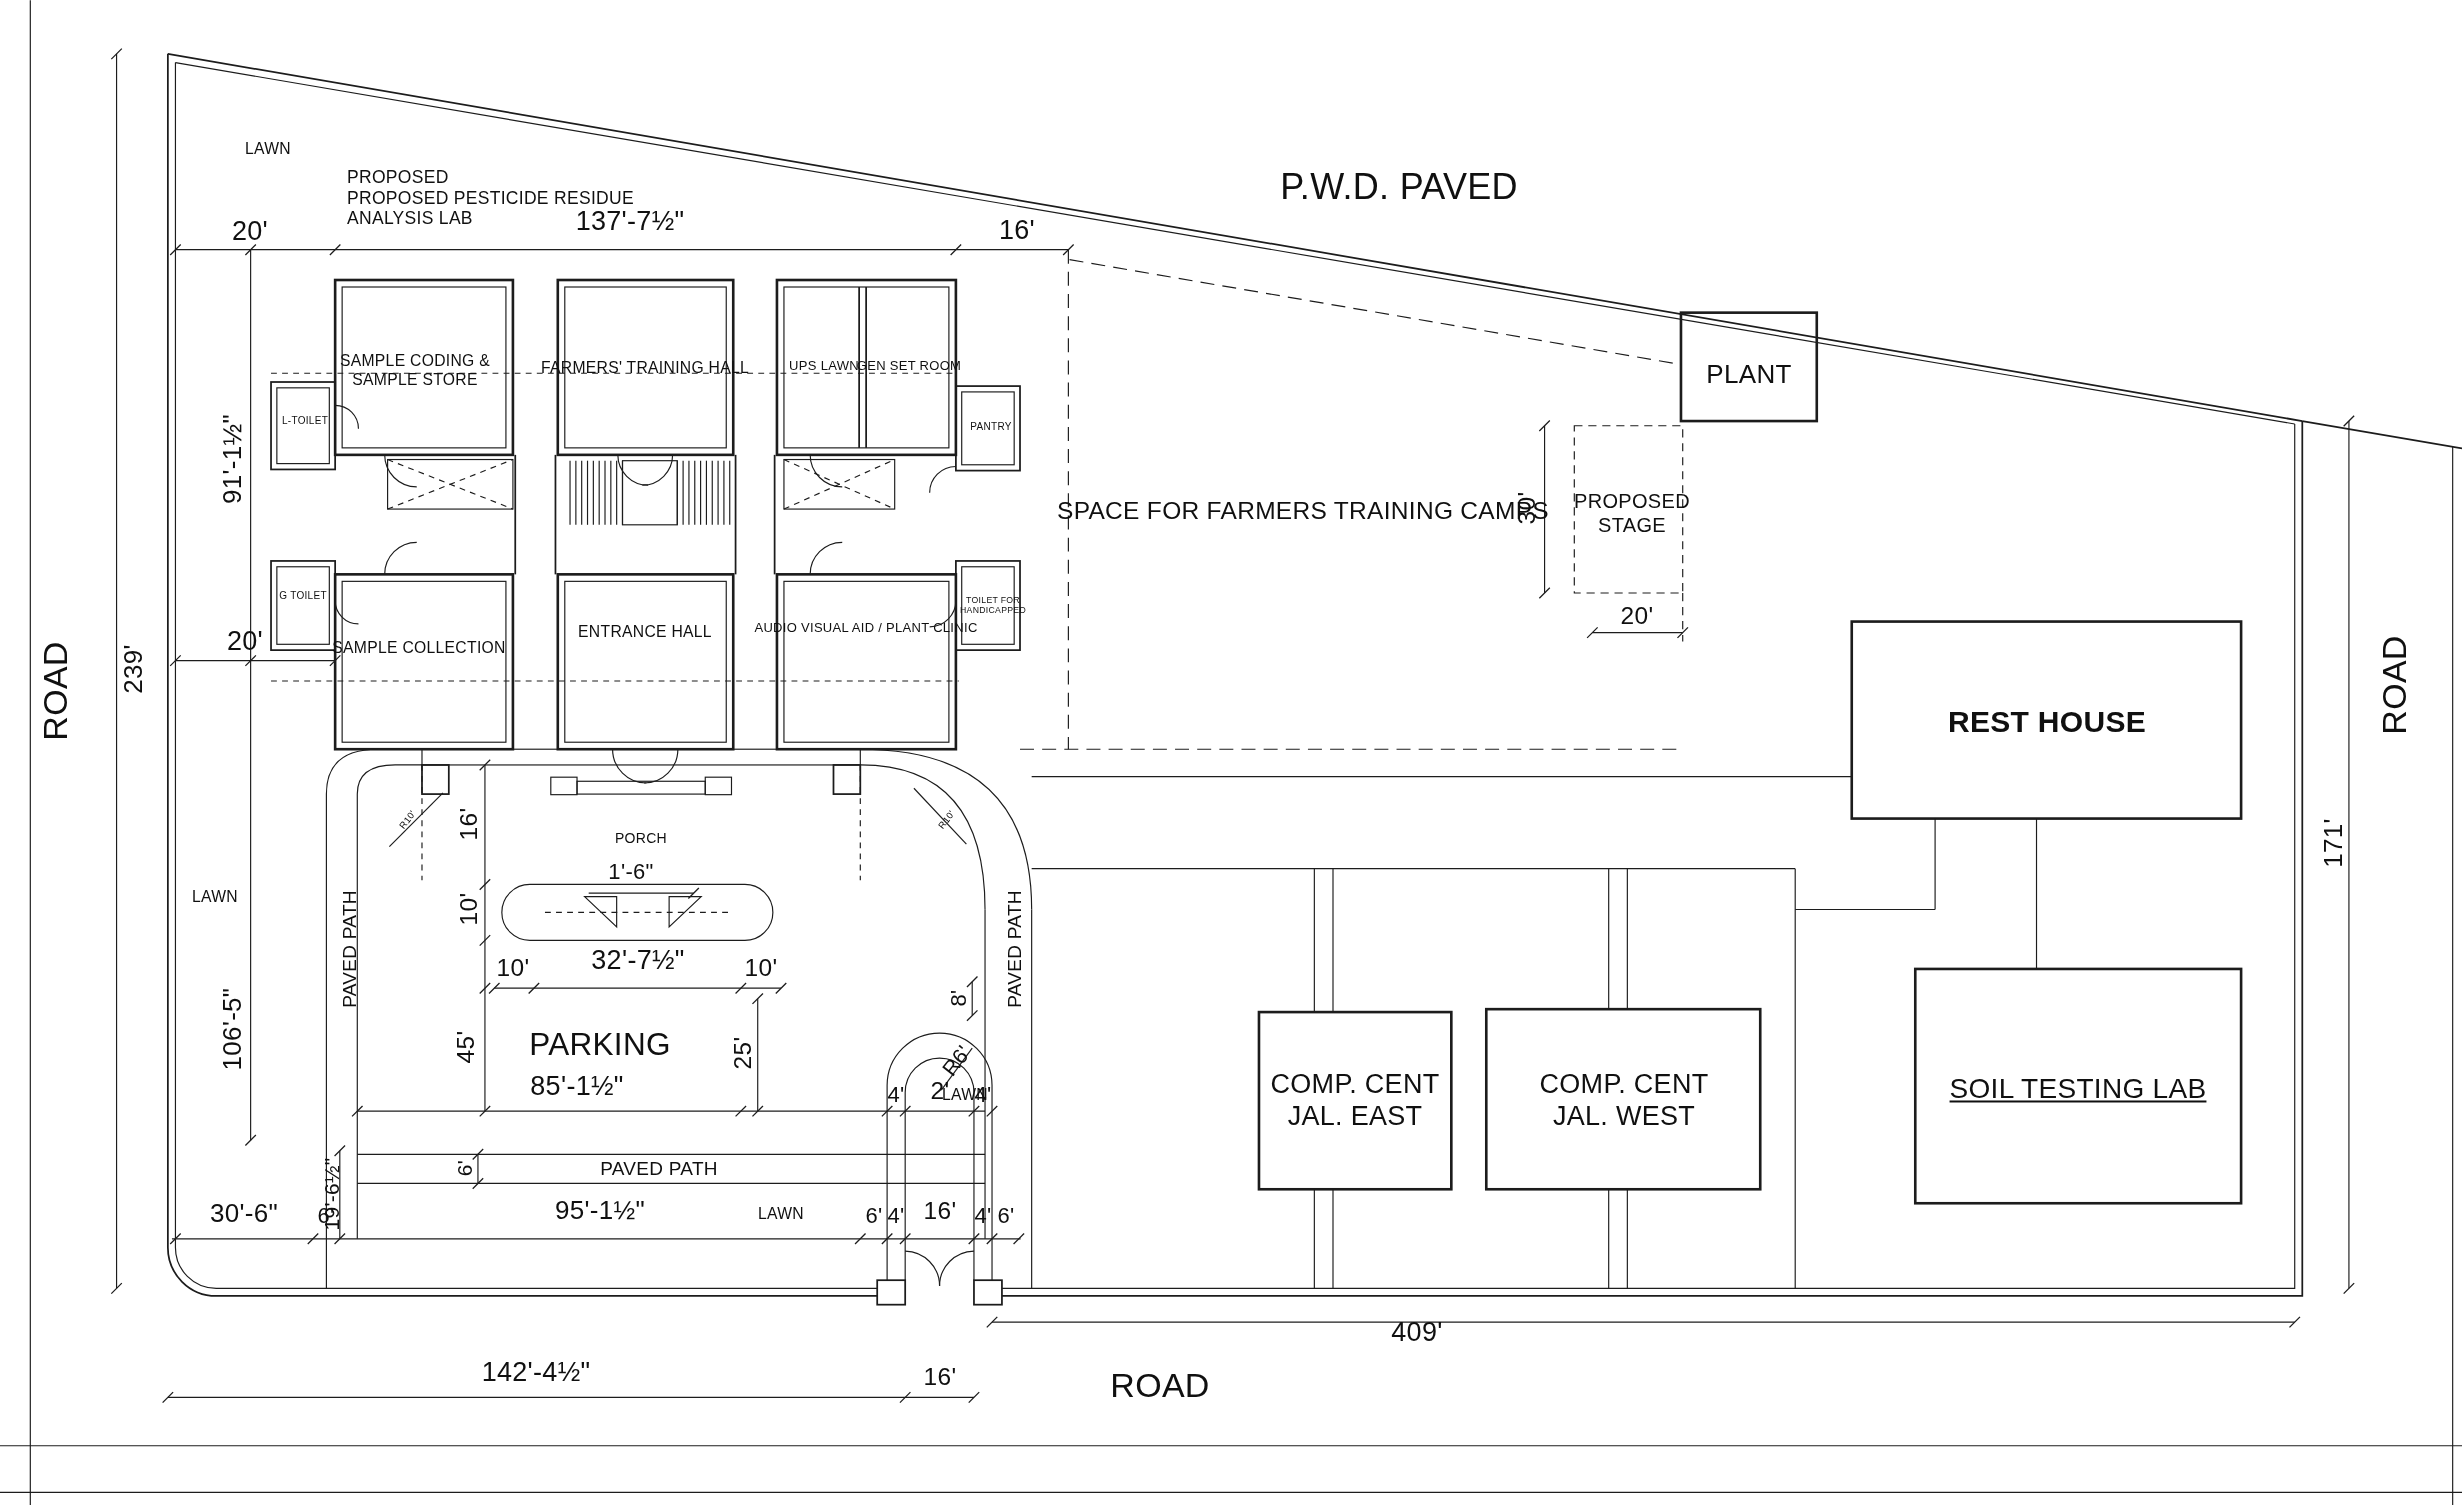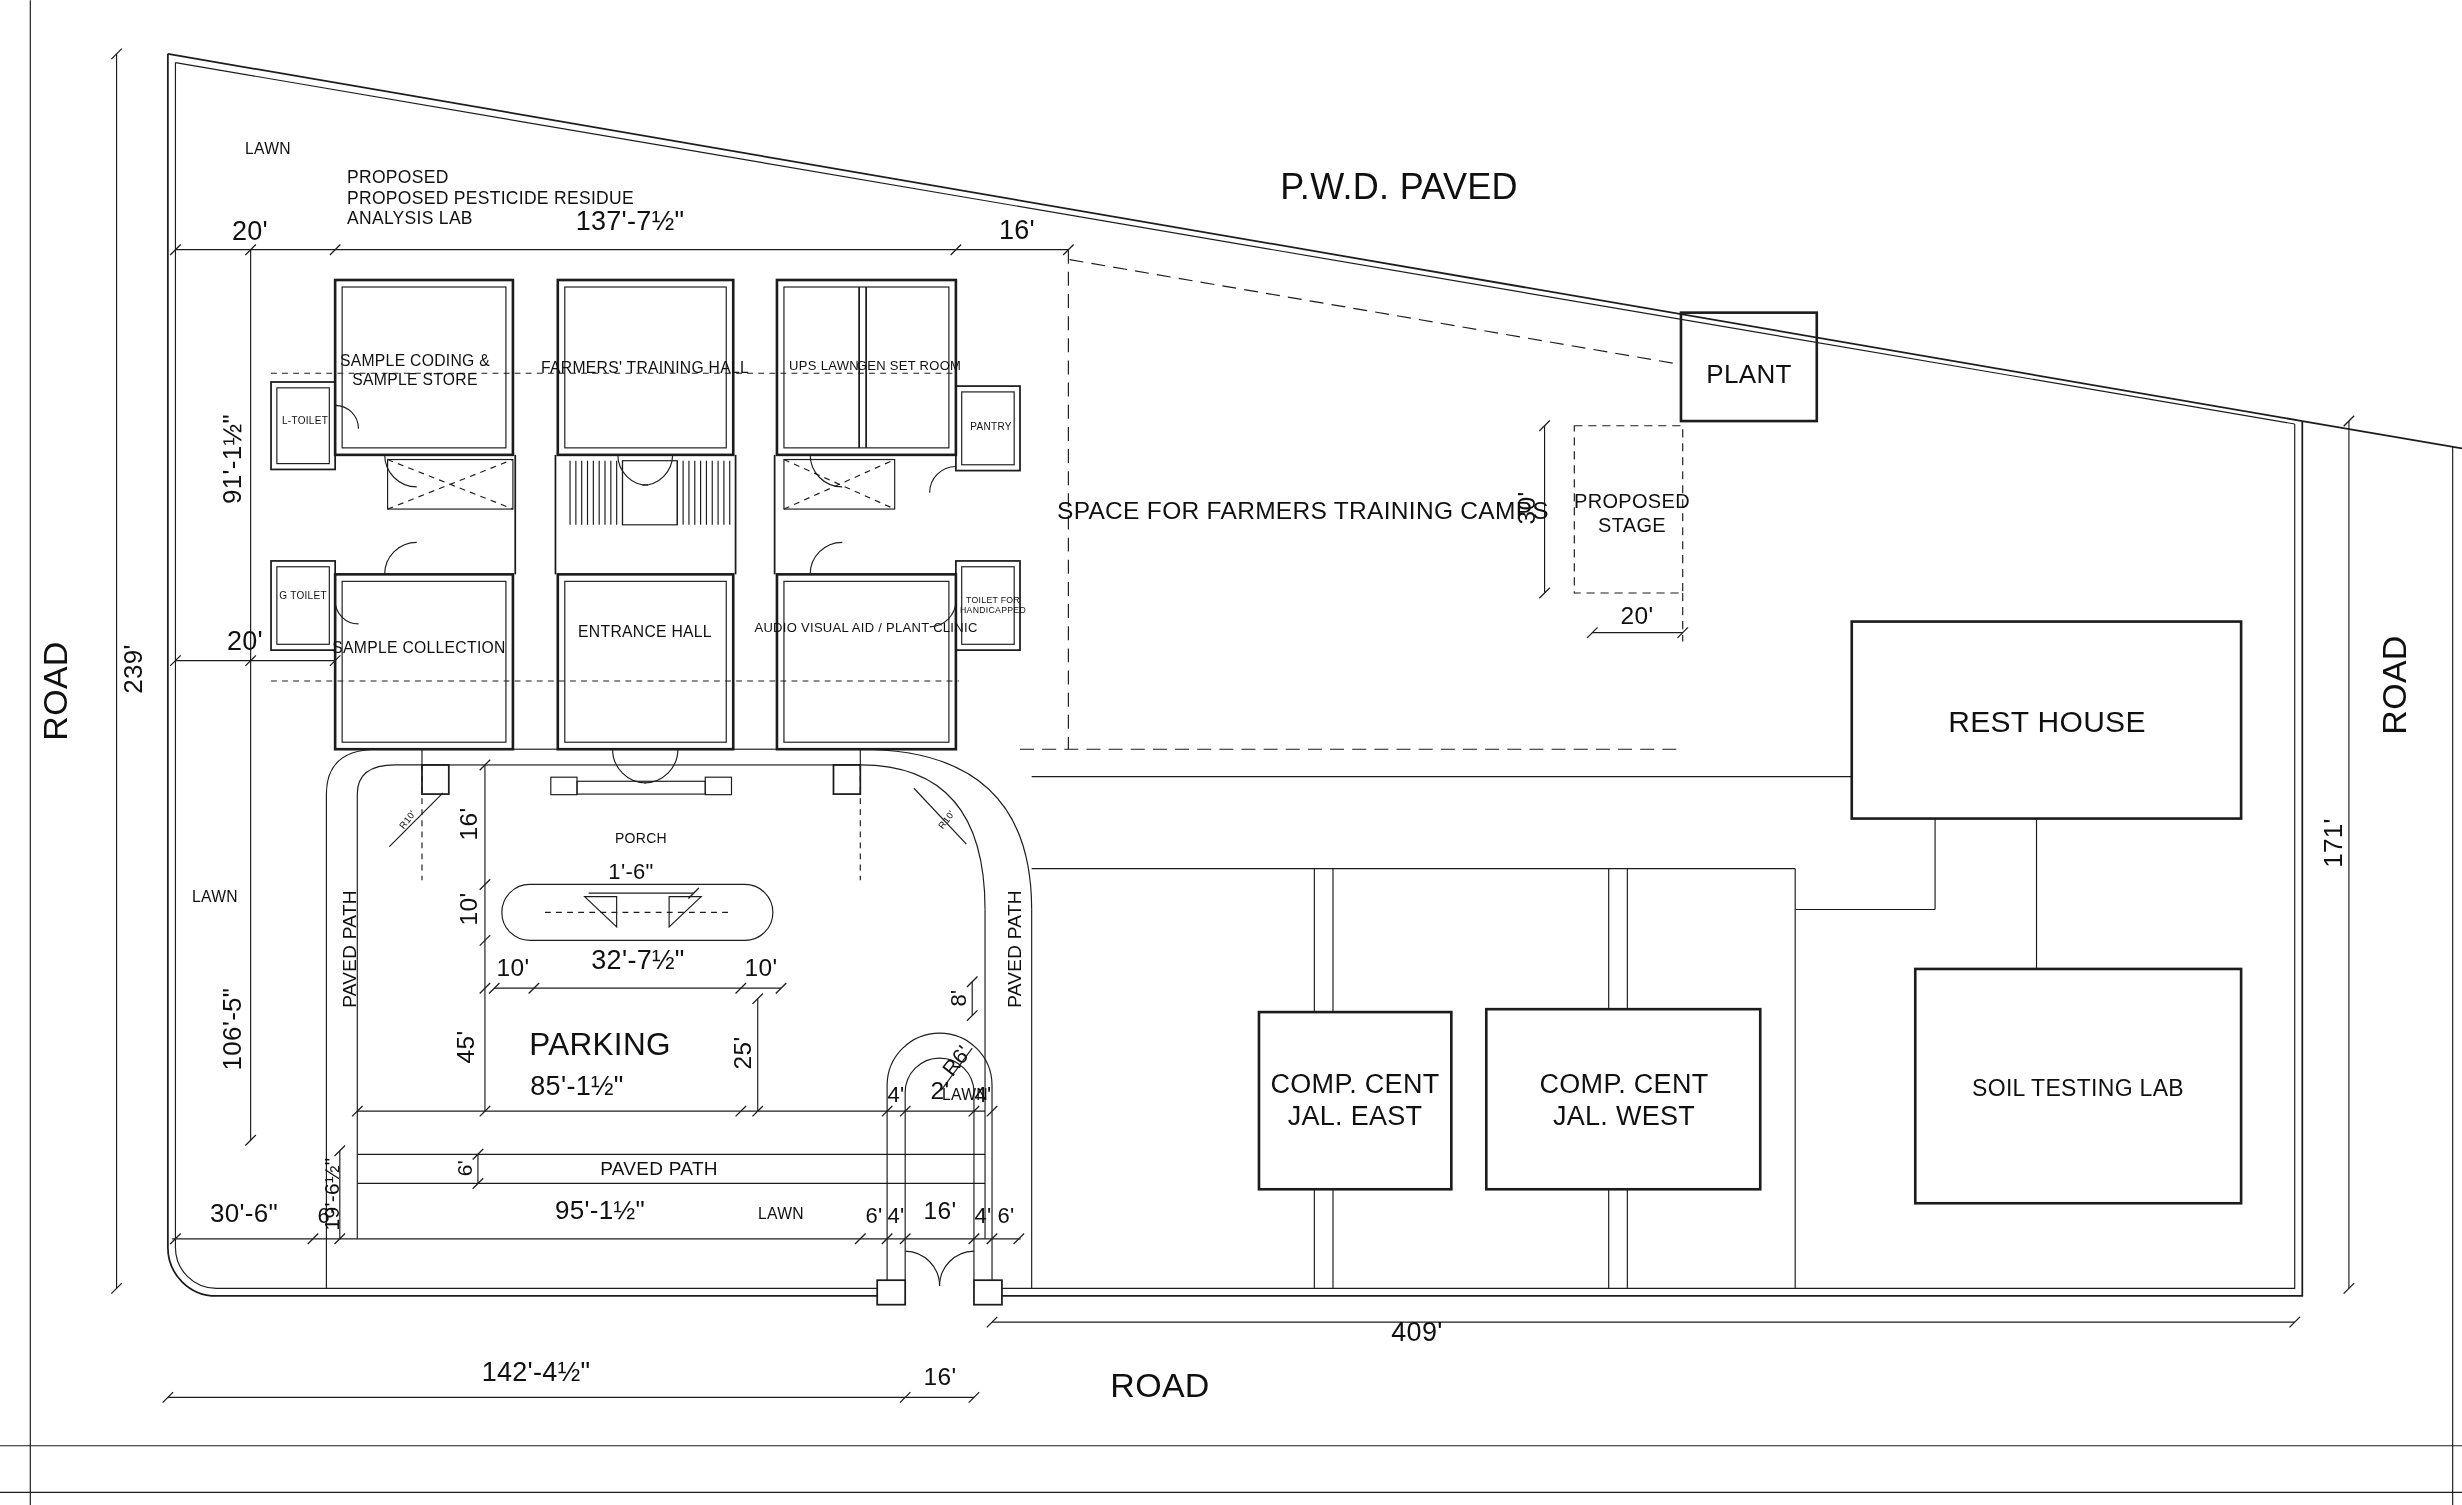--- a/index.html
+++ b/index.html
@@ -11,21 +11,21 @@
   .tk{stroke-width:2.2px;}
   .d1{stroke-dasharray:24 14;} .d2{stroke-dasharray:10 9;} .d3{stroke-dasharray:14 10;}
   .lb{position:absolute;transform:translate(-50%,-50%);font-family:"Liberation Sans",sans-serif;
       color:#101010;white-space:pre-line;text-align:center;line-height:1.18;letter-spacing:0.3px;}
   .r90{transform:translate(-50%,-50%) rotate(-90deg);}
   .r52{transform:translate(-50%,-50%) rotate(-52deg);}
   .la{transform:translate(0,-50%);text-align:left;}
   .s15{font-size:8.7px;} .s16{font-size:10px;} .s22{font-size:13px;} .s24{font-size:14px;}
   .s26{font-size:15.7px;} .s30{font-size:17.5px;} .s32{font-size:19px;} .s34{font-size:20px;}
   .s36{font-size:21px;} .s38{font-size:22px;} .s42{font-size:24.5px;} .s44{font-size:26px;}
-  .s46{font-size:27px;} .s48{font-size:23px;} .s52{font-size:30px;} .s54{font-size:31.5px;}
+  .s46{font-size:27px;} .s48{font-size:28px;text-decoration:underline;} .s52{font-size:30px;font-weight:bold;} .s54{font-size:31.5px;}
   .s58{font-size:34px;} .s62{font-size:36px;}
 </style>
 </head>
 <body>
 
 <div id="plan">
 
 <svg width="2462" height="1506" viewBox="0 0 4224 2583">
   <defs>
     <pattern id="hatchV" width="14" height="28" patternUnits="userSpaceOnUse">

